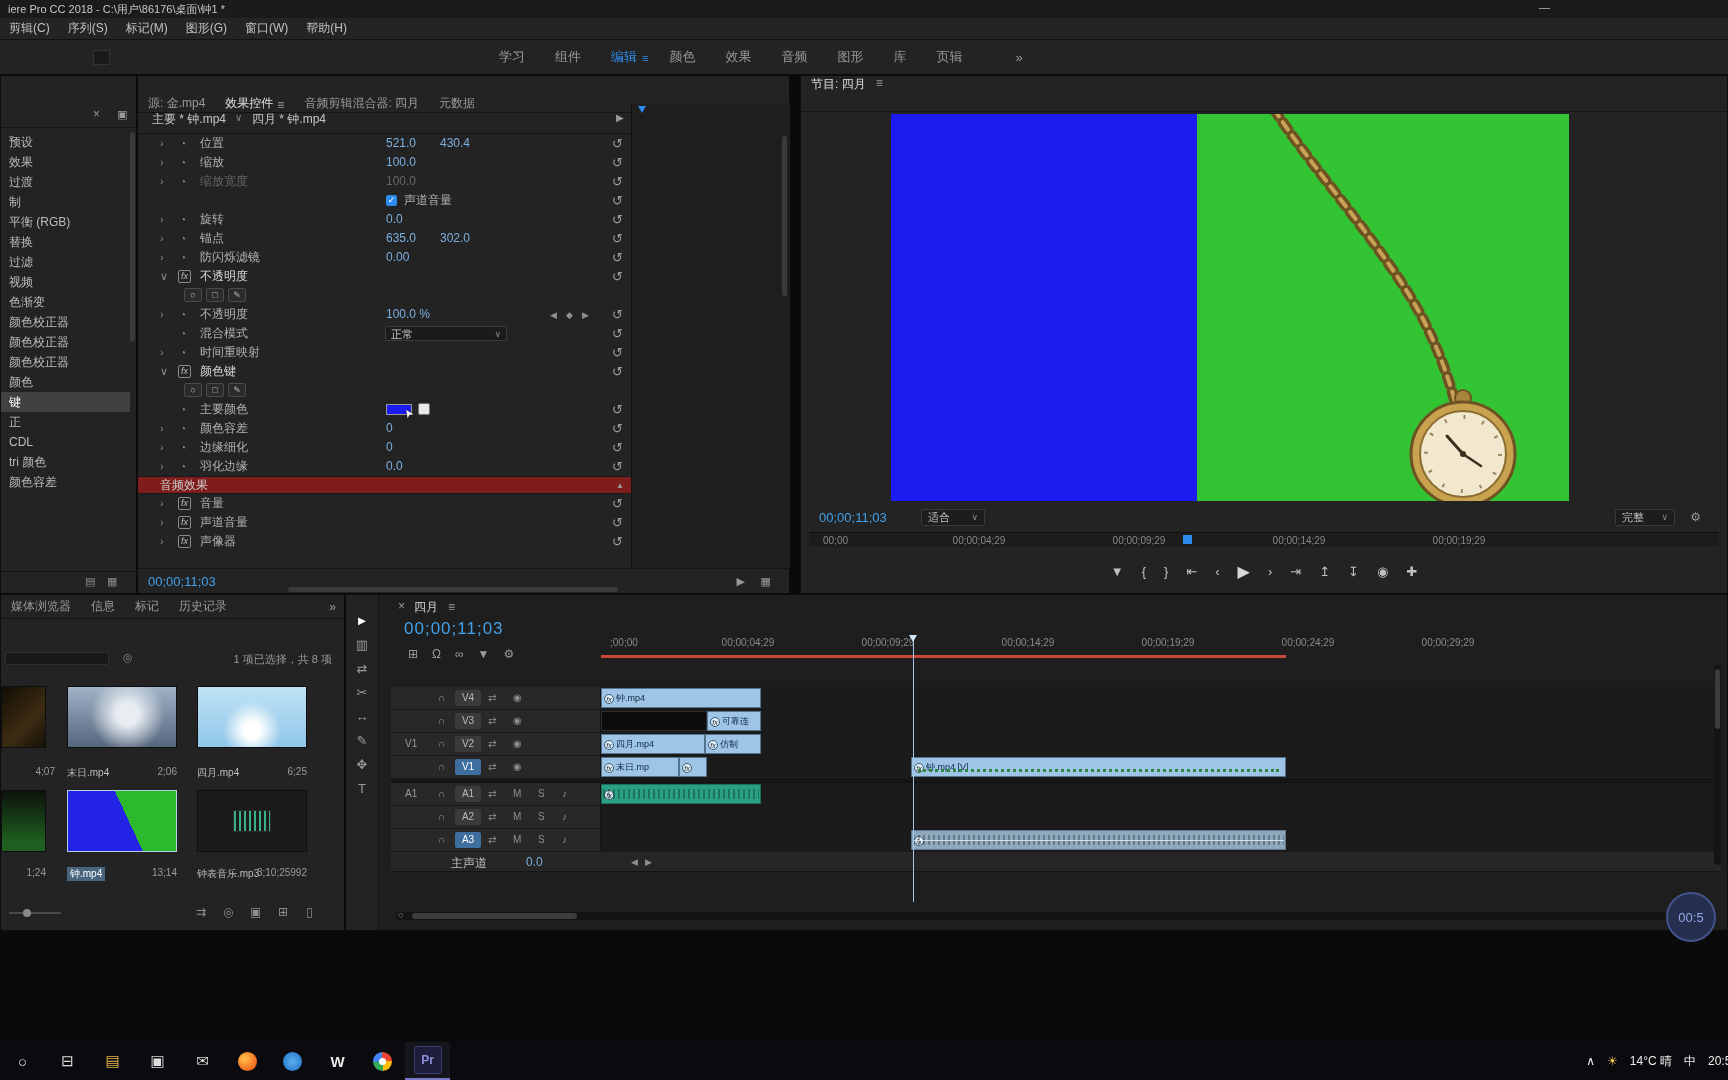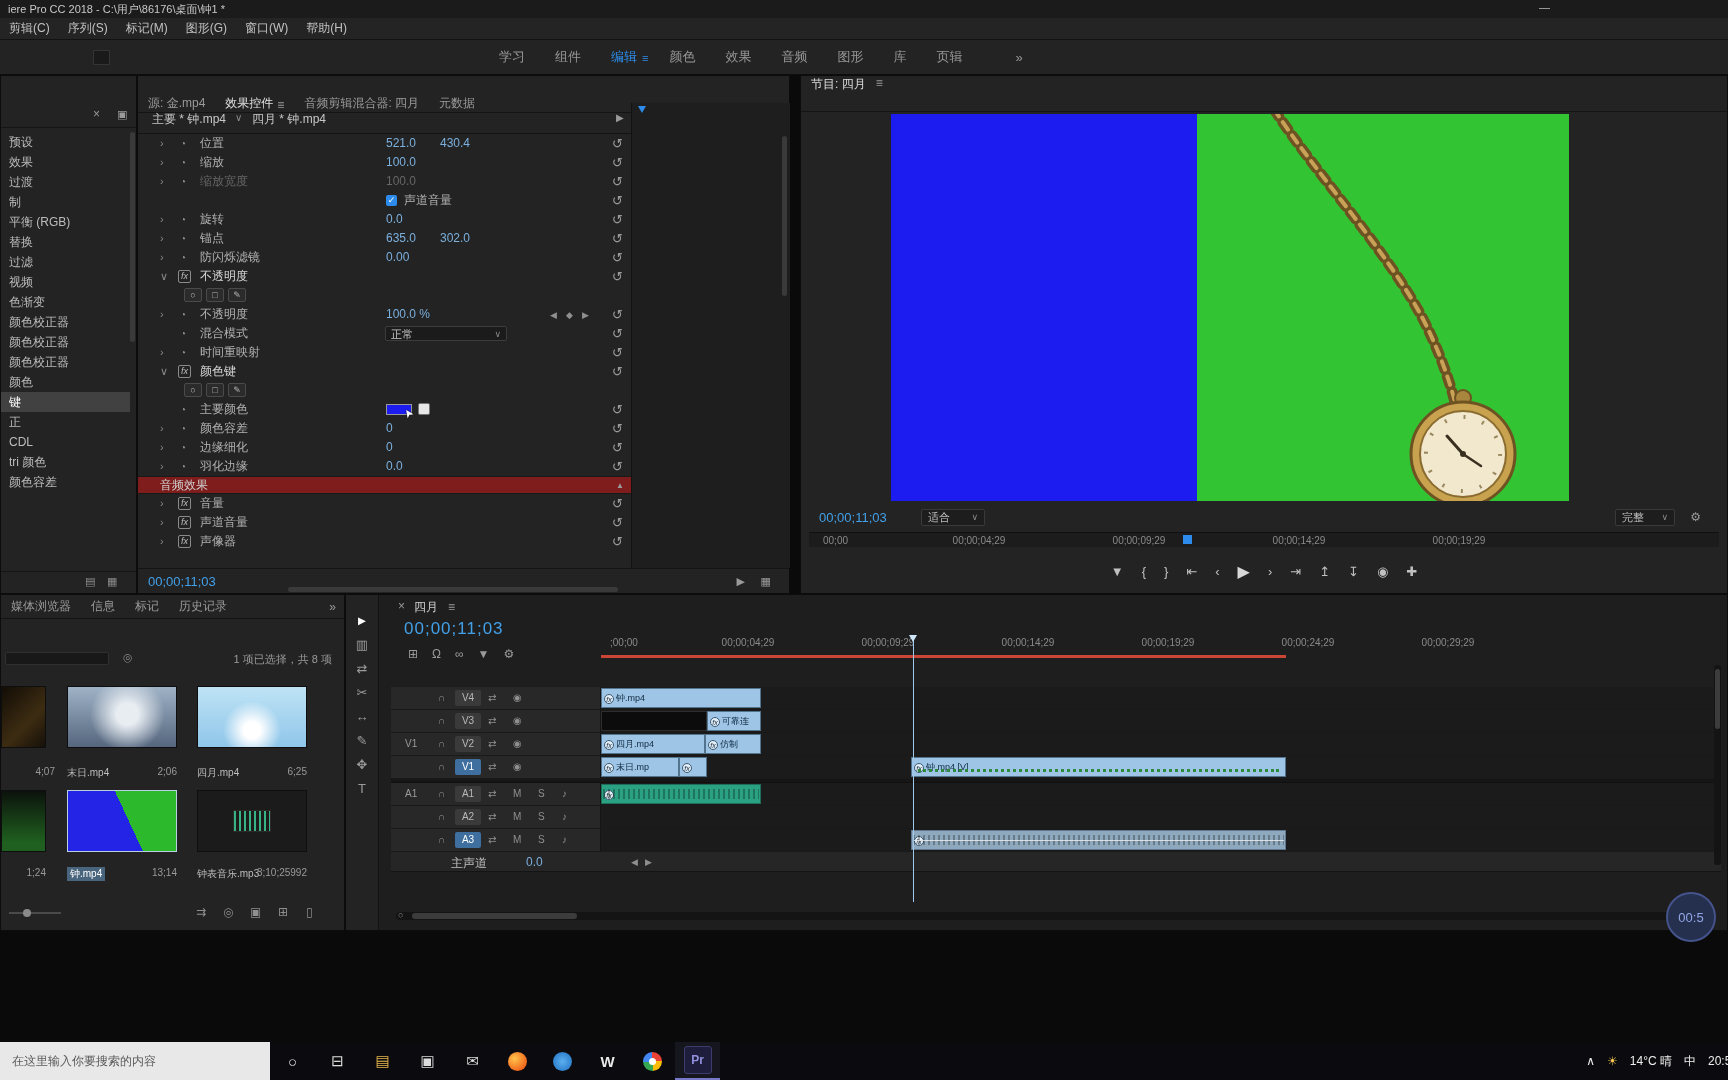--- a/index.html
+++ b/index.html
@@ -651,21 +651,20 @@
   <div class="vsb">
       <span class="th"></span>
     </div>
 </div>
 
 <div id="rec">
     <span>00:5</span>
   </div>
 
 <div id="task">
-  <input class="search" placeholder="在这里输入你要搜索的内容" style="">
   <span class="tbb">○</span>
   <span class="tbb">⊟</span>
   <span class="tbb" style="color:#e8b64c">▤</span>
   <span class="tbb">▣</span>
   <span class="tbb">✉</span>
   <span class="tbb">
       <span class="circ" style="background:radial-gradient(circle at 35% 35%,#ffc24a,#f26a1e 70%,#d6451d)"></span>
     </span>
   <span class="tbb">
       <span class="circ" style="background:radial-gradient(#5ab0f0,#1f6ec0)"></span>

